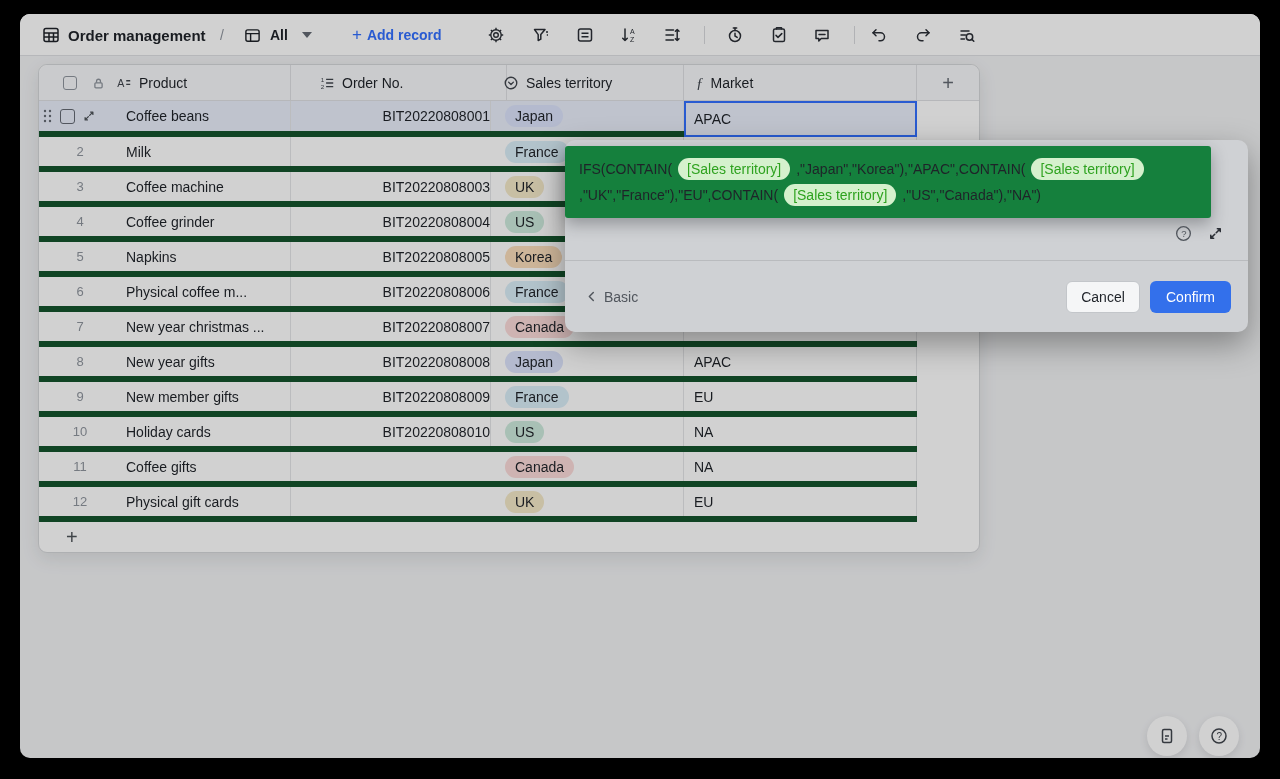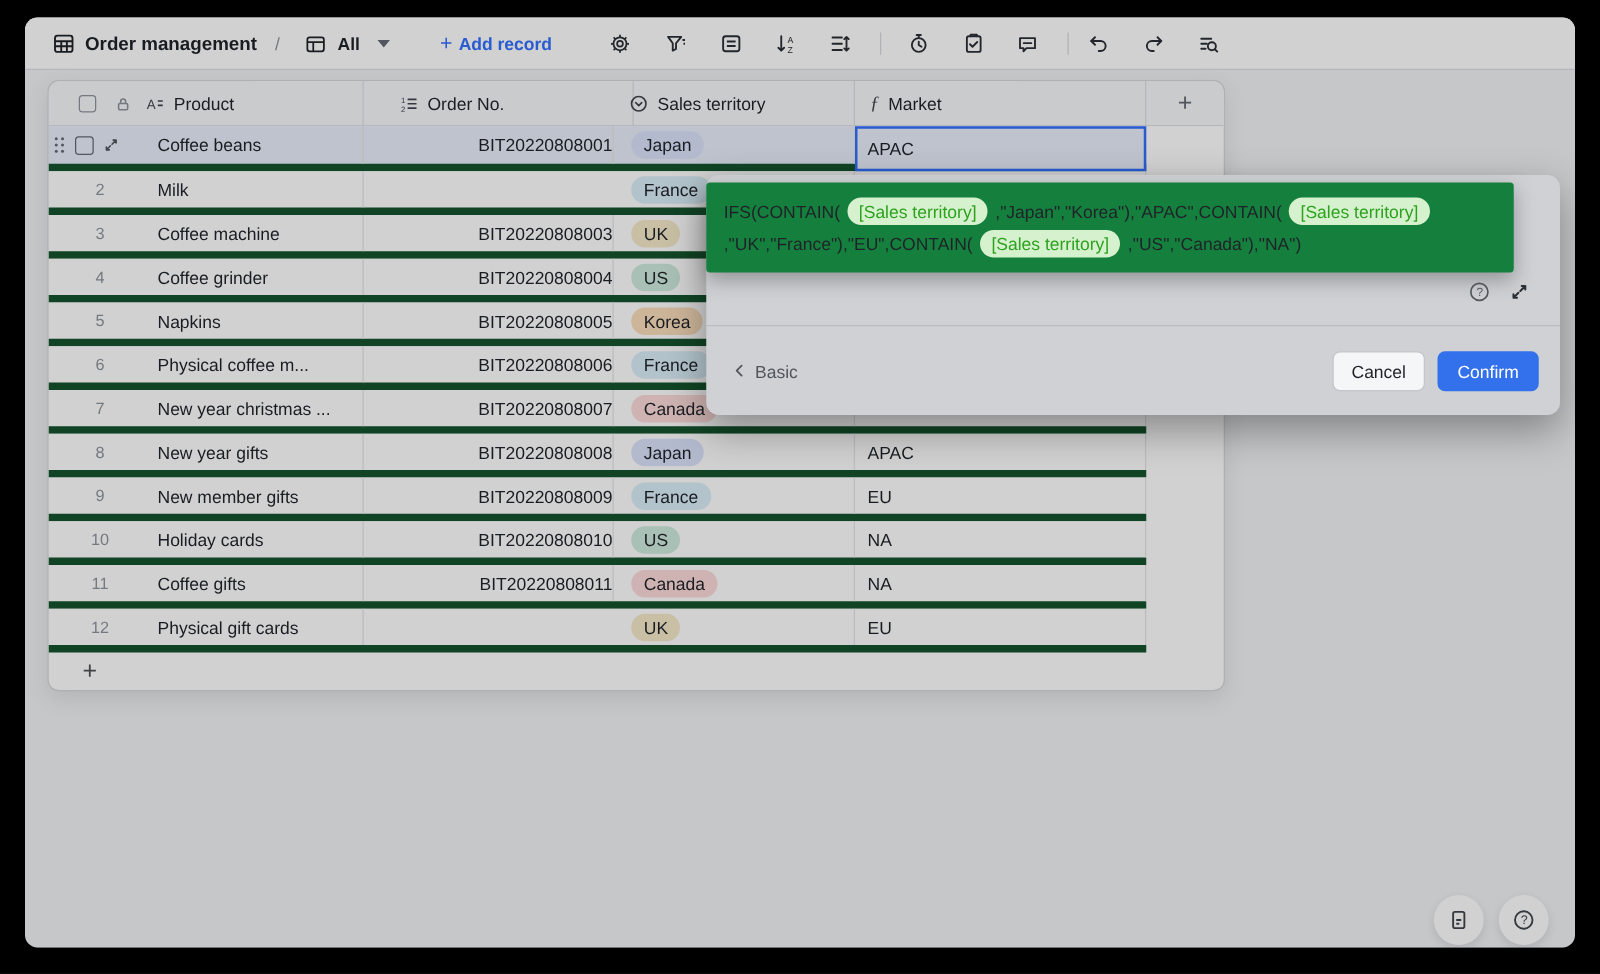--- a/index.html
+++ b/index.html
@@ -350,21 +350,20 @@
         <div class="cell c2">
           <span class="pill" style="background-color: rgb(205, 235, 221);">US</span>
         </div>
         <div class="cell c3">NA</div>
       </div>
     <div class="row" style="top:387px">
         <div class="cell c0">
           <span class="rowno">11</span>
           <span class="prodtxt">Coffee gifts</span>
         </div>
-        <div class="cell c1">BIT20220808011</div>
         <div class="cell c2">
           <span class="pill" style="background-color: rgb(252, 219, 217);">Canada</span>
         </div>
         <div class="cell c3">NA</div>
       </div>
     <div class="row" style="top:422px">
         <div class="cell c0">
           <span class="rowno">12</span>
           <span class="prodtxt">Physical gift cards</span>
         </div>

